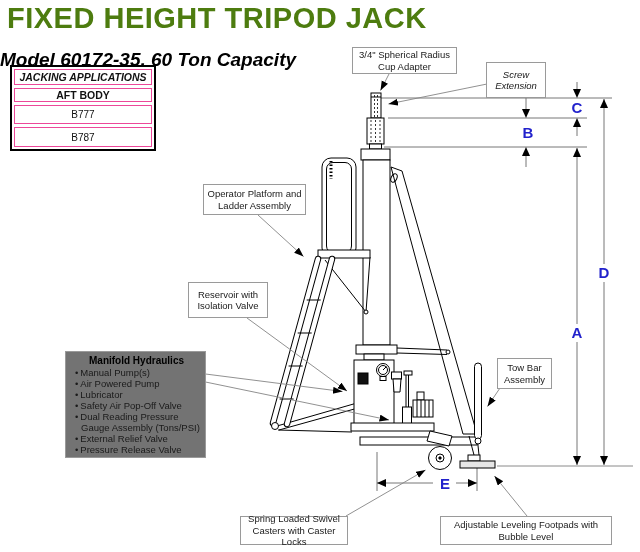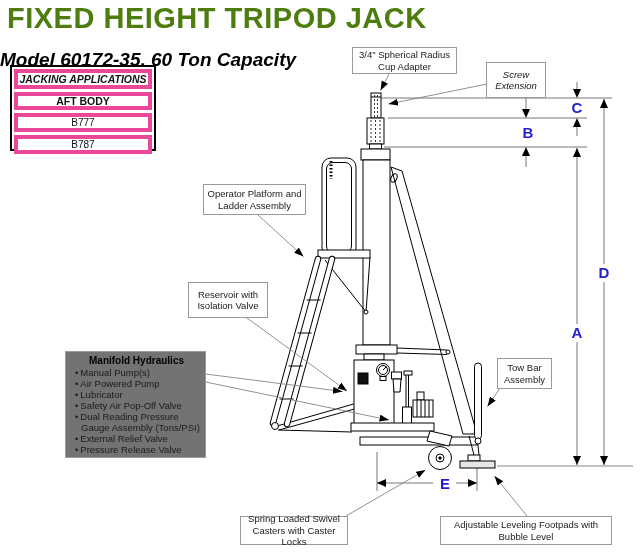--- a/index.html
+++ b/index.html
@@ -4,21 +4,21 @@
 <style>
   html,body{margin:0;padding:0;background:#fff;}
   .canvas{position:relative;width:640px;height:552px;background:#fff;overflow:hidden;
           font-family:"Liberation Sans",sans-serif;color:#111;}
   .title{position:absolute;left:7px;top:2px;font-size:29px;font-weight:bold;letter-spacing:.5px;
          white-space:nowrap;color:#4d7c0f;}
   .subtitle{position:absolute;left:0;top:33px;font-size:19px;font-weight:bold;font-style:italic;
             white-space:nowrap;color:#000;margin-top:16px;}
   .apps-table{position:absolute;left:10px;top:65px;width:146px;height:86px;border:2px solid #000;
               box-sizing:border-box;padding:2px;display:flex;flex-direction:column;gap:3px;background:#fff;}
-  .apps-row{border:4px solid #ec4899;display:flex;align-items:center;justify-content:center;
+  .apps-row{border:1px solid #ec4899;display:flex;align-items:center;justify-content:center;
             font-size:10.5px;box-sizing:border-box;background:#fff;}
   .apps-header{height:21px;font-weight:bold;font-style:italic;}
   .apps-aft{height:18px;font-weight:bold;}
   .apps-model{height:26px;font-size:10px;}
   .callout{position:absolute;border:1px solid #9a9a9a;background:#fff;box-sizing:border-box;
            display:flex;align-items:center;justify-content:center;text-align:center;
            font-size:9.5px;line-height:11.5px;padding:2px 3px;color:#1a1a1a;z-index:3;}
   .manifold{position:absolute;left:65px;top:351px;width:141px;height:107px;border:1px solid #9a9a9a;
             background:#737373;box-sizing:border-box;padding:3px 4px 2px 6px;z-index:3;}
   .manifold-title{font-size:10px;font-weight:bold;text-align:center;line-height:12px;color:#000;}

